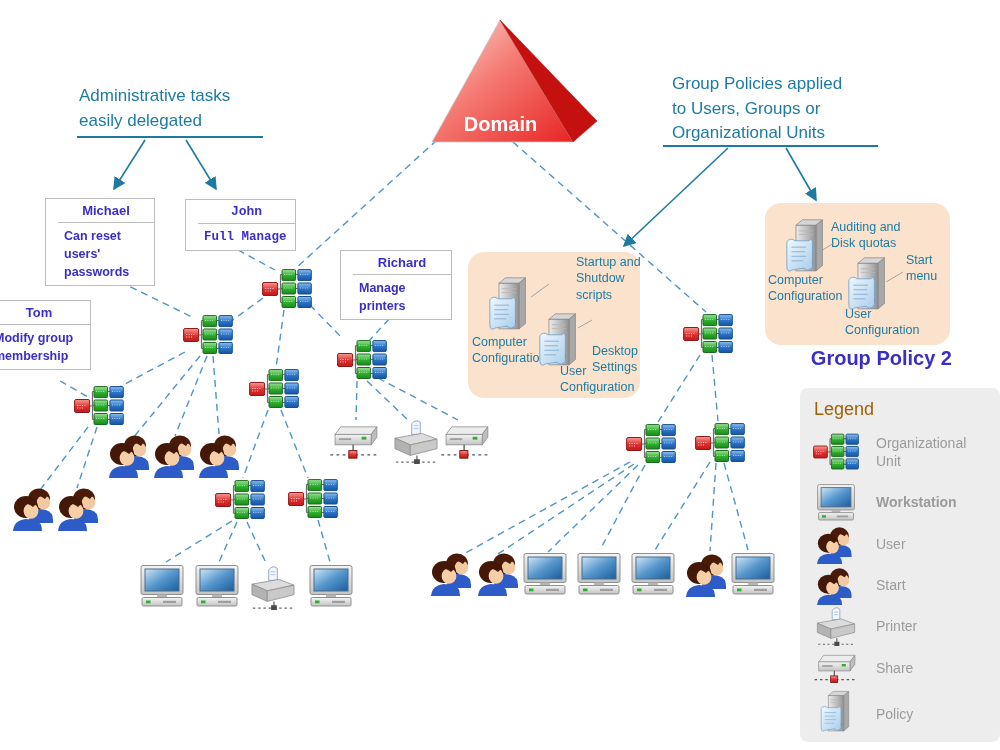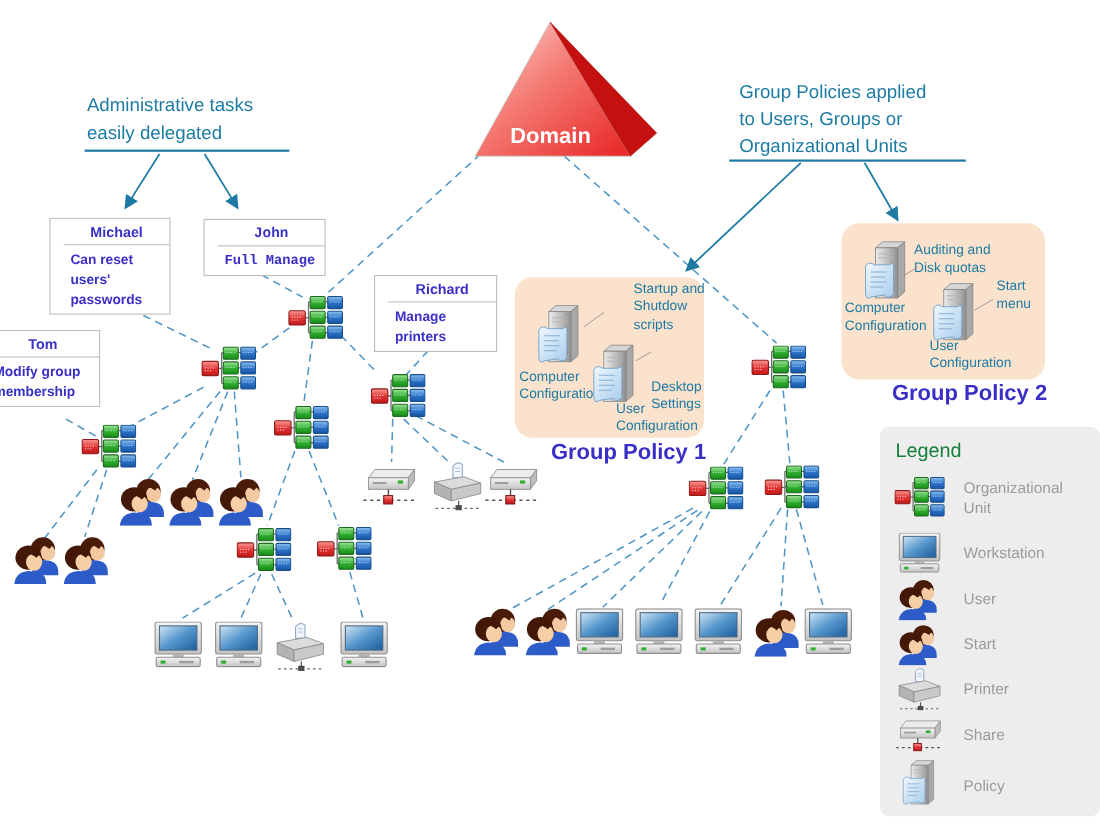--- a/index.html
+++ b/index.html
@@ -19,21 +19,21 @@
   .callout .hd{display:block;text-align:center;font-weight:bold;font-size:13px;
                padding:4px 2px;border-bottom:1px solid #bdbdbd;}
   .callout .bd{display:block;font-weight:bold;font-size:12.5px;line-height:1.45;padding:4px 6px;}
   
   .gpbox{position:absolute;background:#fbe2cc;border-radius:16px;}
   .gplabel{position:absolute;color:#1d7ba3;font-size:12.5px;line-height:1.3;}
   .gptitle{position:absolute;color:#392fc7;font-weight:bold;font-size:20px;text-align:right;}
   
   .legend{position:absolute;left:800px;top:388px;width:200px;height:354px;
           background:#ededed;border-radius:8px;}
-  .legend .ttl{color:#15803d;font-size:18px;padding:11px 0 4px 14px;}
+  .legend .ttl{color:#a16207;font-size:18px;padding:11px 0 4px 14px;}
   .lrow{display:flex;align-items:center;}
   .lrow .ic{width:72px;display:flex;justify-content:center;align-items:center;}
   .lrow .lb{color:#9b9b9b;font-size:14px;line-height:1.3;margin-left:4px;}
 </style>
 </head>
 <body>
 
 <div class="stage">
 
   <svg class="layer" viewBox="0 0 1000 750">
@@ -226,21 +226,20 @@
   <div class="gpbox" style="left:468px;top:252px;width:172px;height:146px;"></div>
   <div class="gplabel pre" style="left:576px;top:254px;width:92px;">Startup and
 Shutdow
 scripts</div>
   <div class="gplabel pre" style="left:592px;top:300px;width:48px;margin-top:43px;">Desktop
 Settings</div>
   <div class="gplabel pre" style="left:472px;top:334px;width:80px;">Computer
 Configuration</div>
   <div class="gplabel pre" style="left:560px;top:363px;width:85px;">User
 Configuration</div>
-  <div class="gptitle" style="left:462px;top:400px;width:180px;">Group Policy 1</div>
 
   <div class="gpbox" style="left:765px;top:203px;width:185px;height:142px;"></div>
   <div class="gplabel pre" style="left:831px;top:219px;width:95px;">Auditing and
 Disk quotas</div>
   <div class="gplabel pre" style="left:906px;top:252px;width:42px;">Start
 menu</div>
   <div class="gplabel pre" style="left:768px;top:272px;width:80px;">Computer
 Configuration</div>
   <div class="gplabel pre" style="left:845px;top:306px;width:92px;">User
 Configuration</div>
@@ -250,21 +249,21 @@
     <div class="ttl">Legend</div>
     <div class="lrow" style="height:56px;">
       <span class="ic">
         <svg width="46" height="38">
             <use href="#sym-ou" width="46" height="38"></use>
           </svg>
         </span>
       <span class="lb pre">Organizational
 Unit</span>
     </div>
-    <div class="lrow" style="height:44px;">
+    <div class="lrow" style="height:44px;font-weight:bold;">
       <span class="ic">
         <svg width="42" height="37">
             <use href="#sym-workstation" width="42" height="37"></use>
           </svg>
         </span>
       <span class="lb">Workstation</span>
     </div>
     <div class="lrow" style="height:41px;">
       <span class="ic">
         <svg width="40" height="38">

